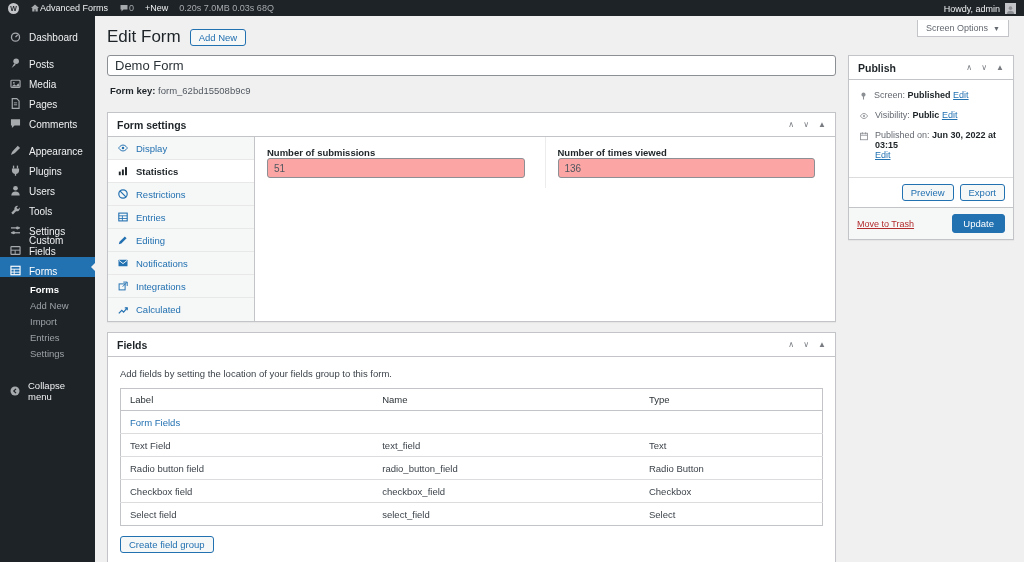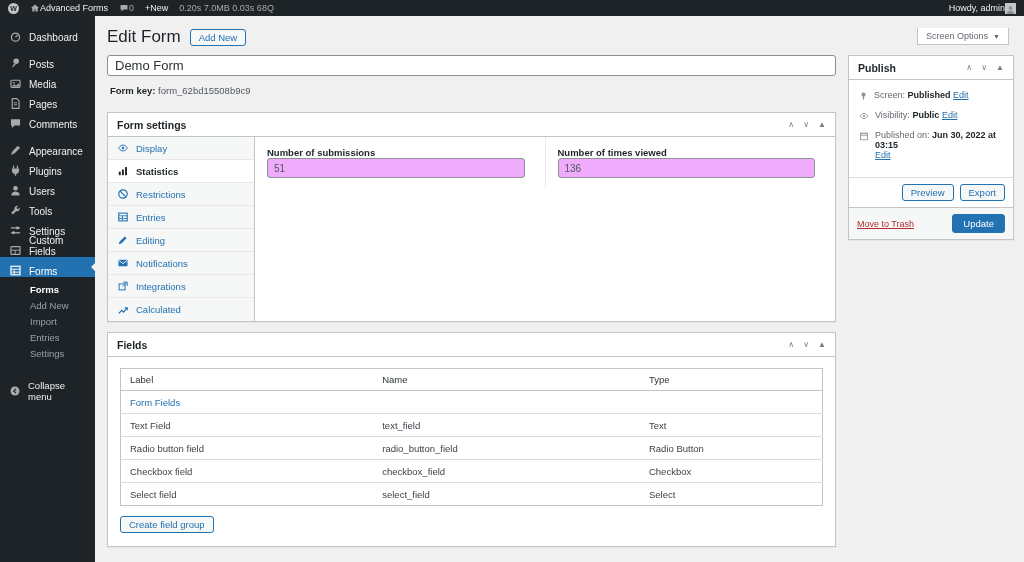--- a/index.html
+++ b/index.html
@@ -8,21 +8,21 @@
   .screen { position:relative; width:1024px; height:562px; background:#f0f0f1; overflow:hidden; }
 
   
   .admin-bar { position:absolute; top:0; left:0; right:0; height:16px; background:#1d2327;
     color:#f0f0f1; display:flex; align-items:center; font-size:9px; padding:0 8px; z-index:50; }
   .ab-left { display:flex; align-items:center; gap:11px; flex:1; }
   .ab-item { display:flex; align-items:center; gap:0; cursor:pointer; }
   .wp-logo { width:11px; height:11px; border-radius:50%; background:#c3c4c7; color:#1d2327;
     display:flex; align-items:center; justify-content:center; font-size:7px; font-weight:bold; }
   .ab-muted { color:#a7aaad; }
-  .ab-right { display:flex; align-items:center; }
+  .ab-right { display:flex; align-items:flex-end; gap:5px; }
   .avatar { width:11px; height:11px; background:#c3c4c7; display:flex; align-items:flex-end; justify-content:center; overflow:hidden; }
   .avatar svg { display:block; }
   .ab-ico { display:flex; align-items:center; color:#a7aaad; }
 
   
   .sidebar { position:absolute; top:16px; left:0; bottom:0; width:95px; background:#1d2327; color:#f0f0f1; z-index:40; }
   .menu { list-style:none; padding-top:7px; }
   .menu li { display:flex; align-items:flex-end; gap:7px; height:20px; padding:0 4px 0 9px; font-size:10px; cursor:pointer; }
   .menu li .mi-ico { width:13px; display:flex; align-items:center; justify-content:center; color:#a7aaad; flex:none; }
   .menu li.sep-before { margin-top:7px; }
@@ -31,21 +31,21 @@
   .menu li.active::after { content:""; position:absolute; right:0; top:50%; margin-top:-4px;
     border:4px solid transparent; border-right-color:#f0f0f1; }
   .submenu { padding:4px 0 6px; }
   .submenu div { padding:2.5px 4px 2.5px 30px; color:#9ca2a7; font-size:9.5px; cursor:pointer; }
   .submenu div.current { color:#fff; font-weight:bold; }
   .collapse-row { display:flex; align-items:center; gap:7px; padding:0 9px; height:20px; margin-top:14px; cursor:pointer; color:#f0f0f1; font-size:9.5px; }
   .collapse-row .mi-ico { color:#a7aaad; display:flex; }
 
   
   .content { position:absolute; top:16px; left:95px; right:0; bottom:0; }
-  .screen-options { position:absolute; top:12px; right:15px; background:#fff; border:1px solid #c3c4c7;
+  .screen-options { position:absolute; top:4px; right:15px; background:#fff; border:1px solid #c3c4c7;
     border-top:none; padding:3px 8px; color:#646970; font-size:9px; display:flex; gap:5px; align-items:center; cursor:pointer; }
   .main-col { position:absolute; left:12px; top:11px; width:729px; }
   .page-head { display:flex; align-items:center; gap:9px; margin-bottom:8px; }
   .page-head h1 { font-size:17px; font-weight:400; color:#1d2327; }
   .btn { display:inline-flex; align-items:center; justify-content:center; border-radius:3px; cursor:pointer; font-family:inherit; }
   .btn-secondary { background:#f6f7f7; border:1px solid #2271b1; color:#2271b1; font-size:9.5px; padding:2px 8px; }
   .btn-primary { background:#2271b1; border:1px solid #2271b1; color:#fff; font-size:9.5px; padding:3px 10px; }
   .title-input { width:100%; height:21px; border:1px solid #8c8f94; border-radius:3px; background:#fff;
     font-size:13px; padding:0 7px; color:#2c3338; font-family:inherit; }
   .form-key { margin:9px 0 16px 3px; font-size:9.5px; color:#50575e; }
@@ -63,21 +63,21 @@
   .fs-body { display:flex; }
   .tabs { list-style:none; width:147px; flex:none; border-right:1px solid #c3c4c7; background:#f6f7f7; }
   .tabs li { display:flex; align-items:center; gap:7px; height:23px; padding:0 9px;
     border-bottom:1px solid #e8e8e9; color:#2271b1; font-size:9.5px; cursor:pointer; }
   .tabs li .tab-ico { display:flex; width:12px; justify-content:center; }
   .tabs li.active { background:#fff; color:#1d2327; font-weight:600; }
   .fs-content { flex:1; display:flex; align-items:flex-start; }
   .fs-field { flex:1; padding:10px 12px; }
   .fs-field + .fs-field { border-left:1px solid #ececec; }
   .fs-field label { display:block; font-size:9.5px; font-weight:bold; color:#1d2327; }
-  .stat-input { width:97%; height:20px; background:#f0abfc; border:1px solid #8c8f94; border-radius:3px;
+  .stat-input { width:97%; height:20px; background:#fca5a5; border:1px solid #8c8f94; border-radius:3px;
     font-size:10px; padding:0 6px; color:#50575e; font-family:inherit; }
 
   
   .fieldsbox { margin-top:10px; }
   .fb-body { padding:11px 12px 13px; }
   .fb-desc { font-size:9.5px; color:#3c434a; margin-bottom:9px; }
   table.fields-table { width:100%; border-collapse:collapse; border:1px solid #c3c4c7; }
   .fields-table th { text-align:left; font-weight:400; font-size:9.5px; color:#2c3338;
     padding:5px 9px; border-bottom:1px solid #c3c4c7; }
   .fields-table td { font-size:9.5px; color:#3c434a; padding:5.5px 9px; border-bottom:1px solid #dcdcde; }
@@ -392,20 +392,21 @@
       <div class="postbox fieldsbox">
         <div class="pb-head">
           <span class="pb-title">Fields</span>
           <span class="handles">
             <span>∧</span>
             <span>∨</span>
             <span>▲</span>
           </span>
         </div>
         <div class="fb-body">
+          <div class="fb-desc">Add fields by setting the location of your fields group to this form.</div>
           <table class="fields-table">
             <thead>
               <tr>
                 <th class="col-label">Label</th>
                 <th class="col-name">Name</th>
                 <th class="col-type">Type</th>
               </tr>
             </thead>
             <tbody>
               <tr class="group-row">

